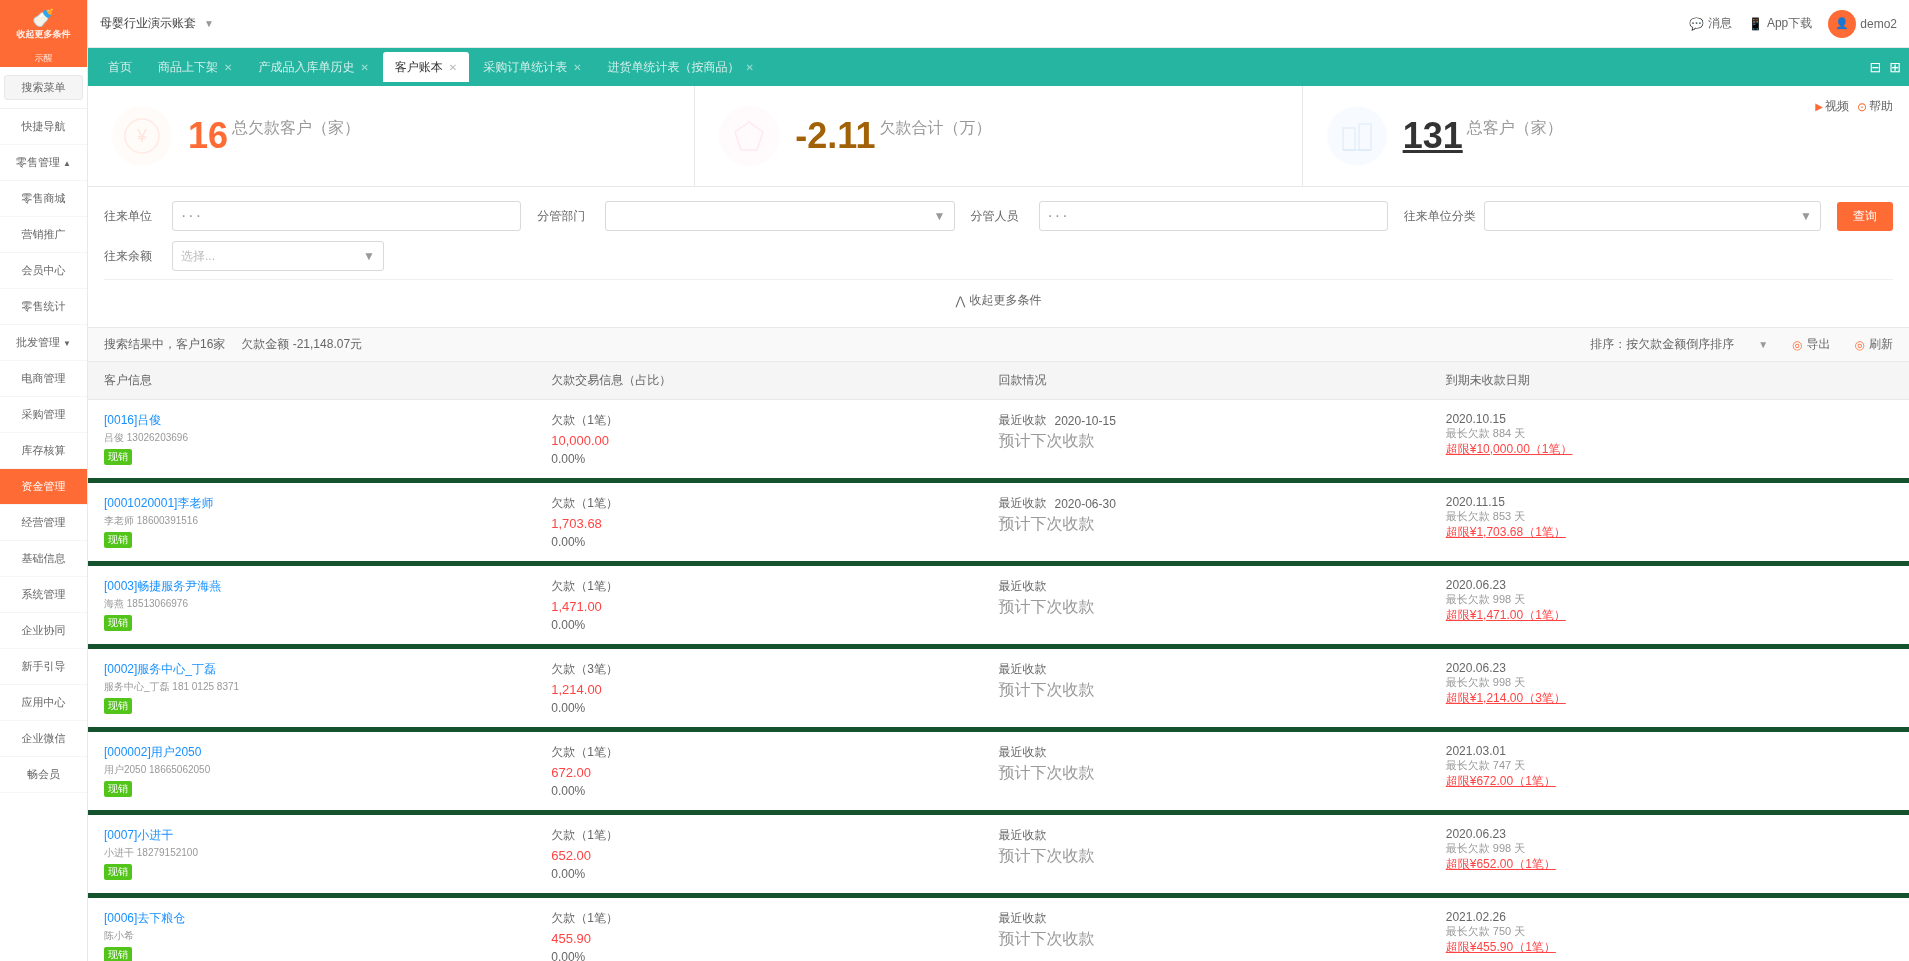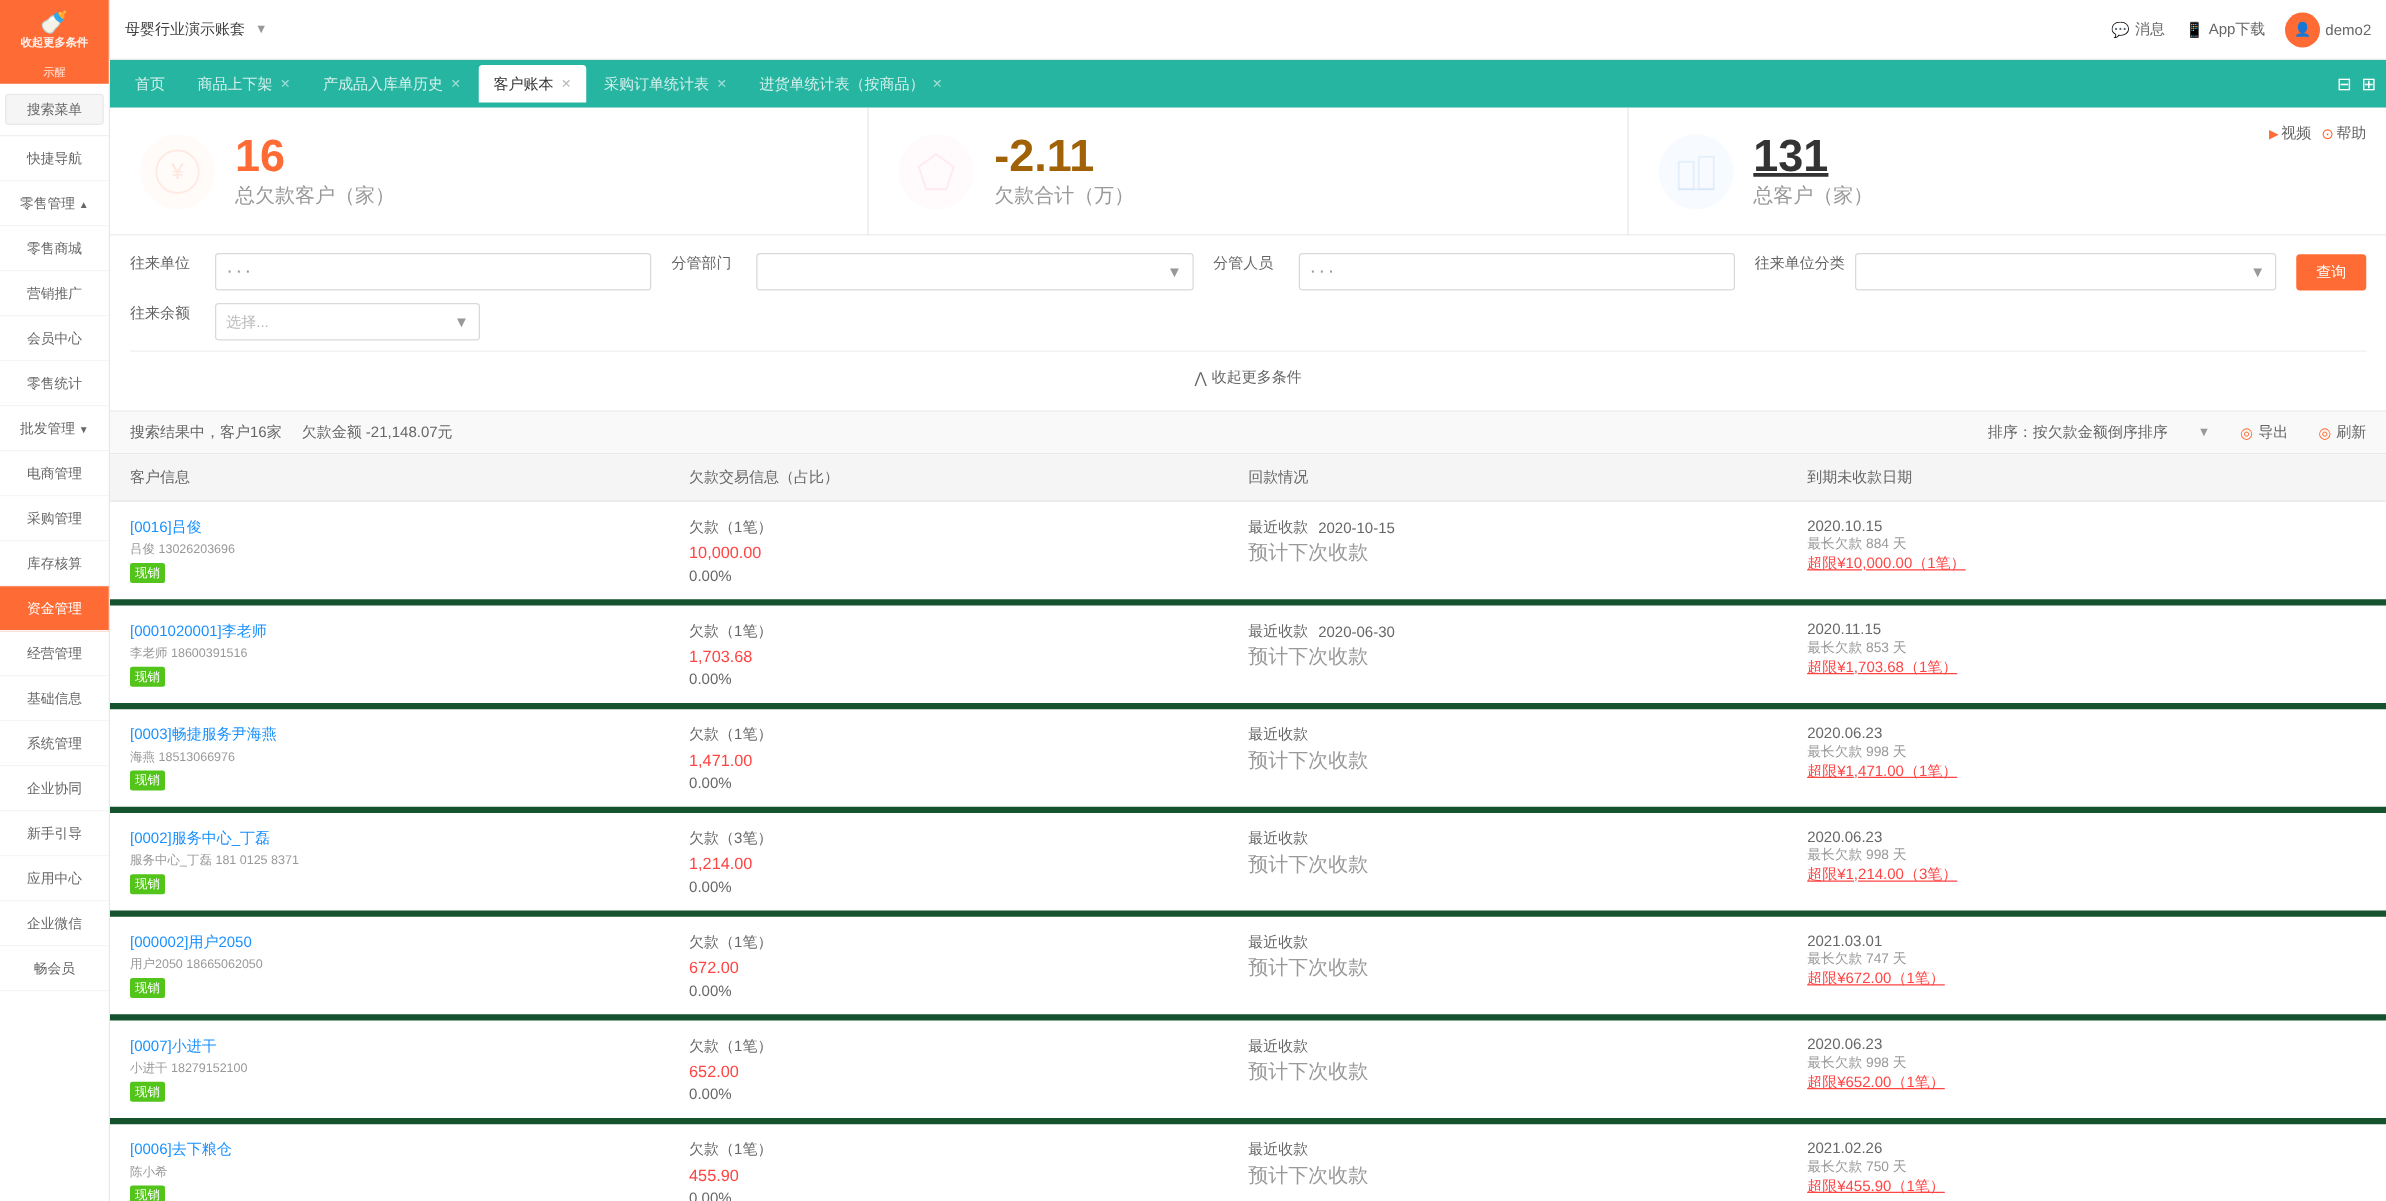--- a/index.html
+++ b/index.html
@@ -36,31 +36,31 @@
     .content { flex: 1; overflow-y: auto; background: #f5f5f5; }
 
     
     .stats-row { display: flex; background: #fff; border-bottom: 1px solid #e8e8e8; }
     .stat-card { flex: 1; padding: 20px 24px; display: flex; align-items: center; gap: 16px; border-right: 1px solid #e8e8e8; position: relative; }
     .stat-card:last-child { border-right: none; }
     .stat-icon { width: 60px; height: 60px; border-radius: 50%; display: flex; align-items: center; justify-content: center; font-size: 28px; opacity: 0.3; }
     .stat-icon.orange { background: #fff3ee; color: #ff6b35; }
     .stat-icon.pink { background: #fff0f5; color: #ff69b4; }
     .stat-icon.blue { background: #e8f4ff; color: #4a90d9; }
-    .stat-info { display: flex; flex-direction: column; gap: 4px; }
+    .stat-info { display: flex; flex-direction: row; gap: 4px; }
     .stat-number { font-size: 36px; font-weight: bold; color: #ff6b35; line-height: 1; }
     .stat-number.negative { color: #a16207; }
     .stat-number.dark { color: #333; font-weight: bold; text-decoration: underline; }
     .stat-label { font-size: 16px; color: #999; }
     .stat-card-actions { position: absolute; top: 12px; right: 16px; display: flex; gap: 8px; font-size: 12px; color: #666; }
 
     
     .filter-area { background: #fff; padding: 14px 16px; border-bottom: 1px solid #e8e8e8; }
     .filter-row { display: flex; align-items: center; gap: 16px; margin-bottom: 10px; }
-    .filter-item { display: flex; align-items: flex-start; gap: 8px; flex: 1; }
+    .filter-item { display: flex; align-items: center; gap: 8px; flex: 1; }
     .filter-label { font-size: 12px; color: #666; white-space: nowrap; min-width: 60px; }
     .filter-input { flex: 1; height: 30px; border: 1px solid #d9d9d9; border-radius: 3px; padding: 0 8px; font-size: 12px; color: #333; display: flex; align-items: center; justify-content: space-between; cursor: pointer; background: #fff; }
     .filter-input .dots { color: #999; font-size: 16px; letter-spacing: 2px; }
     .filter-select { flex: 1; height: 30px; border: 1px solid #d9d9d9; border-radius: 3px; padding: 0 8px; font-size: 12px; color: #333; display: flex; align-items: center; justify-content: space-between; cursor: pointer; background: #fff; }
     .filter-btn { background: #ff6b35; color: #fff; border: none; border-radius: 3px; padding: 6px 16px; font-size: 12px; cursor: pointer; white-space: nowrap; }
     .filter-row-2 { display: flex; align-items: center; gap: 16px; }
     .collapse-btn { display: flex; align-items: center; justify-content: center; gap: 4px; cursor: pointer; color: #666; font-size: 12px; padding: 4px 0; }
 
     
     .result-bar { background: #f9f9f9; padding: 8px 16px; display: flex; align-items: center; justify-content: space-between; border-bottom: 1px solid #e8e8e8; font-size: 12px; color: #666; }

